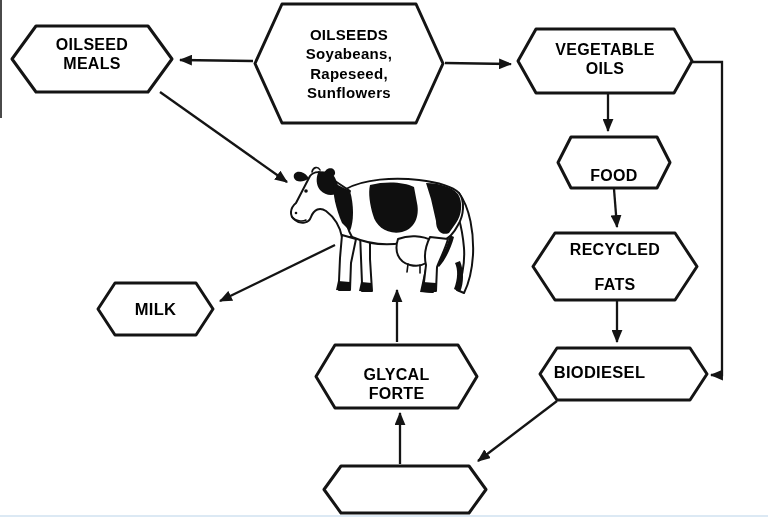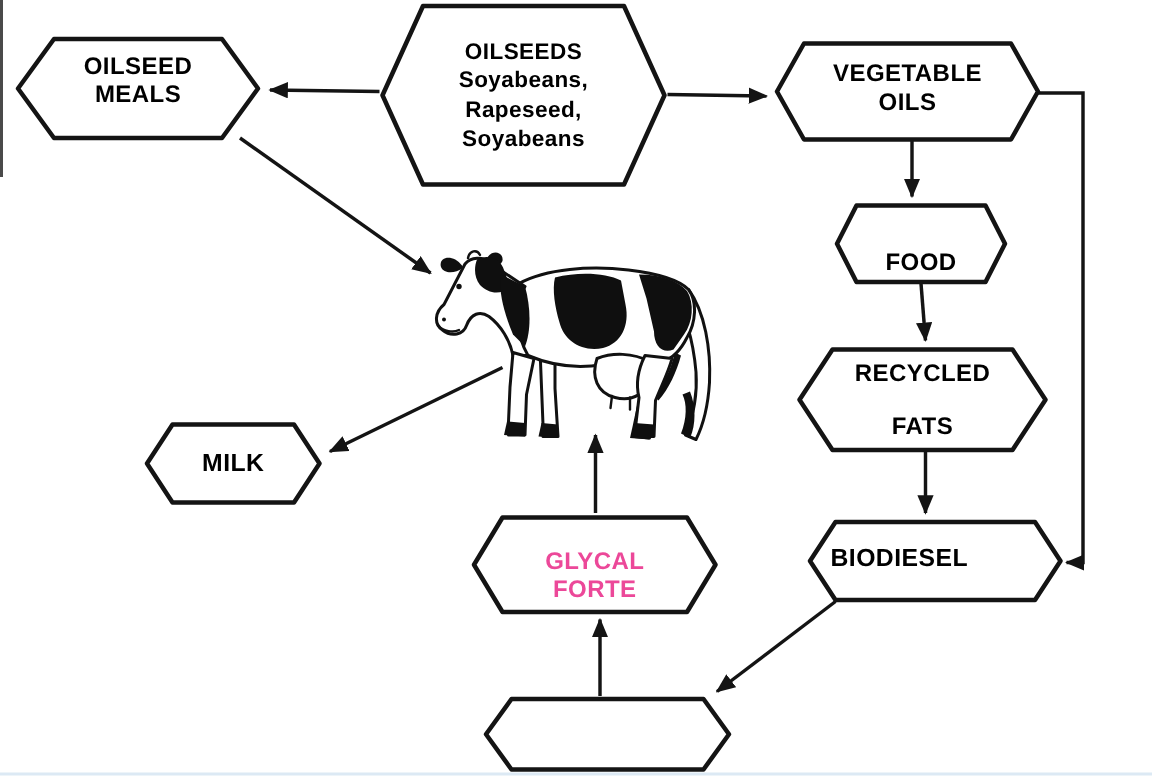--- a/index.html
+++ b/index.html
@@ -110,42 +110,42 @@
 
   <div class="node-label" style="left:12px;top:26px;width:160px;height:55px;">
     <span>OILSEED</span>
     <span>MEALS</span>
   </div>
 
   <div class="node-label small" style="left:255px;top:4px;width:188px;height:119px;">
     <span>OILSEEDS</span>
     <span>Soyabeans,</span>
     <span>Rapeseed,</span>
-    <span>Soyabeans</span>
+    <span>Sunflowers</span>
   </div>
 
   <div class="node-label" style="left:518px;top:29px;width:174px;height:60px;">
     <span>VEGETABLE</span>
     <span>OILS</span>
   </div>
 
   <div class="node-label" style="left:558px;top:137px;width:112px;height:51px;margin-top:13px;">
     <span>FOOD</span>
   </div>
 
   <div class="node-label" style="left:533px;top:233px;width:164px;height:67px;gap:16px;">
     <span>RECYCLED</span>
     <span>FATS</span>
   </div>
 
   <div class="node-label big" style="left:516px;top:348px;width:167px;height:48px;">
     <span>BIODIESEL</span>
   </div>
 
-  <div class="node-label" style="left: 316px; top: 345px; width: 161px; height: 78px; color: #ec4899;">
+  <div class="node-label" style="left: 316px; top: 345px; width: 161px; height: 78px; color: #000000;">
     <span>GLYCAL</span>
     <span>FORTE</span>
   </div>
 
 
   <div class="node-label big" style="left:98px;top:283px;width:115px;height:52px;">
     <span>MILK</span>
   </div>
 
   <div class="bottom-rule"></div>

